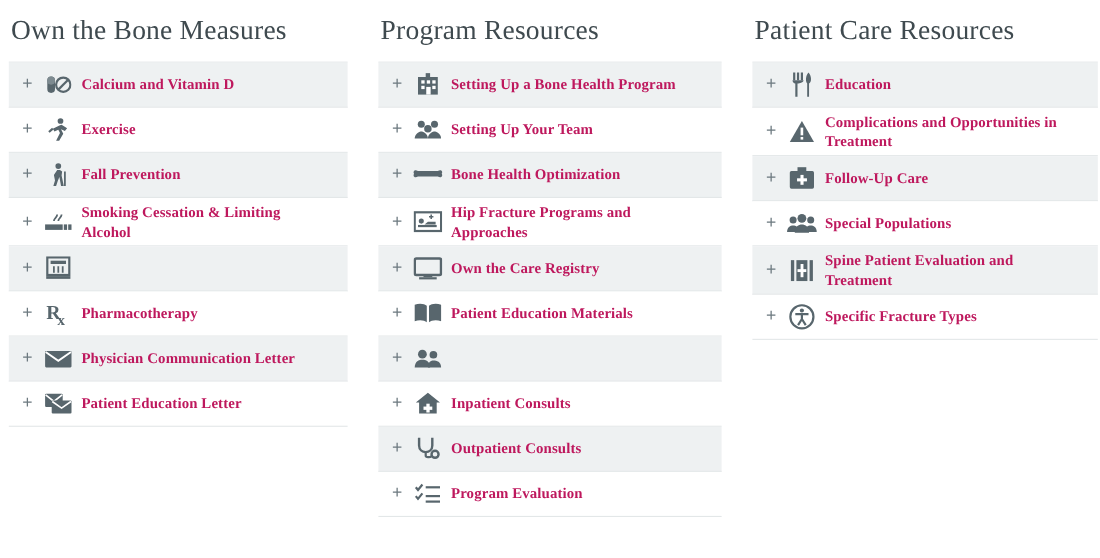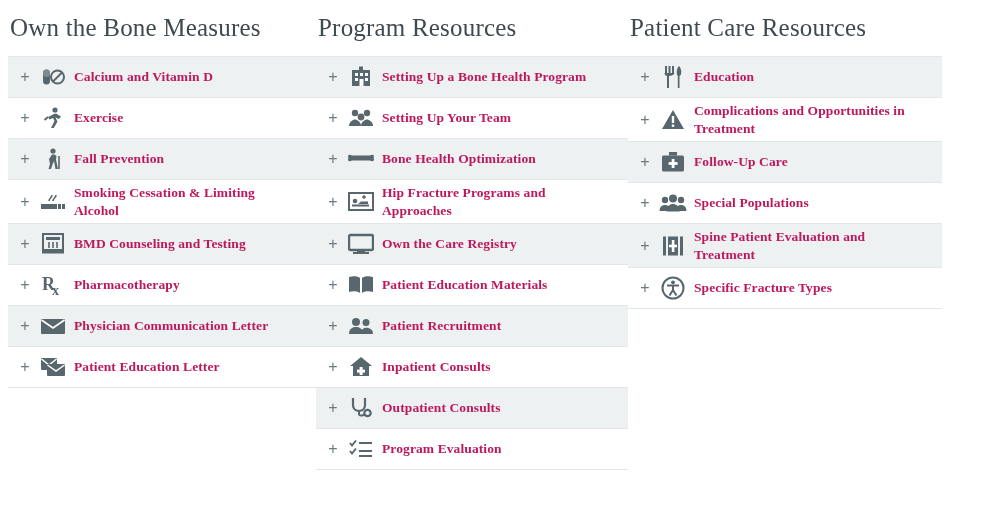--- a/index.html
+++ b/index.html
@@ -14,20 +14,21 @@
   .page {
     position: relative;
     width: 1000px;
     height: 507px;
     box-sizing: border-box;
     padding: 14px 0 0 0;
   }
   .columns {
     display: flex;
     align-items: flex-start;
+    gap: 28px;
     padding-left: 8px;
     padding-right: 8px;
   }
   .column {
     flex: 0 0 auto;
   }
   .col-0 { width: 308px; }
   .col-1 { width: 312px; }
   .col-2 { width: 314px; }
 
@@ -153,21 +154,20 @@
           <span class="ico">
             <svg width="24" height="22" viewBox="0 0 24 22">
                 <rect x="2" y="1" width="20" height="16" fill="none" stroke="#58666d" stroke-width="2"></rect>
                 <rect x="5" y="4" width="14" height="3" fill="#58666d"></rect>
                 <line x1="8" y1="9" x2="8" y2="15" stroke="#58666d" stroke-width="1.6"></line>
                 <line x1="12" y1="9" x2="12" y2="15" stroke="#58666d" stroke-width="1.6"></line>
                 <line x1="16" y1="9" x2="16" y2="15" stroke="#58666d" stroke-width="1.6"></line>
                 <rect x="1" y="18" width="22" height="2.5" fill="#58666d"></rect>
               </svg>
           </span>
-          <span class="lbl">BMD Counseling and Testing</span>
         </div>
 
         <div class="acc-item">
           <span class="plus">+</span>
           <span class="ico">
             <svg width="22" height="24" viewBox="0 0 22 24">
                 <text x="0" y="17" font-family="Liberation Serif, serif" font-size="18" font-weight="bold" fill="#58666d">R</text>
                 <text x="10" y="22" font-family="Liberation Serif, serif" font-size="14" font-weight="bold" fill="#58666d">x</text>
               </svg>
           </span>
@@ -288,21 +288,20 @@
         <div class="acc-item shaded">
           <span class="plus">+</span>
           <span class="ico">
             <svg width="26" height="20" viewBox="0 0 26 20">
                 <circle cx="8" cy="6" r="4" fill="#58666d"></circle>
                 <circle cx="18" cy="6.5" r="3.5" fill="#58666d"></circle>
                 <path d="M1 18 C1 12.5 5 11 8 11 C11 11 15 12.5 15 18 Z" fill="#58666d"></path>
                 <path d="M13 18 C13 13 16 11.8 18 11.8 C21 11.8 25 13 25 18 Z" fill="#58666d"></path>
               </svg>
           </span>
-          <span class="lbl">Patient Recruitment</span>
         </div>
 
         <div class="acc-item">
           <span class="plus">+</span>
           <span class="ico">
             <svg width="24" height="22" viewBox="0 0 24 22">
                 <path d="M12 1 L23 10 L20 10 L20 20 L4 20 L4 10 L1 10 Z" fill="#58666d"></path>
                 <rect x="10.6" y="11" width="3" height="8" fill="#ffffff"></rect>
                 <rect x="8" y="13.6" width="8" height="3" fill="#ffffff"></rect>
               </svg>

